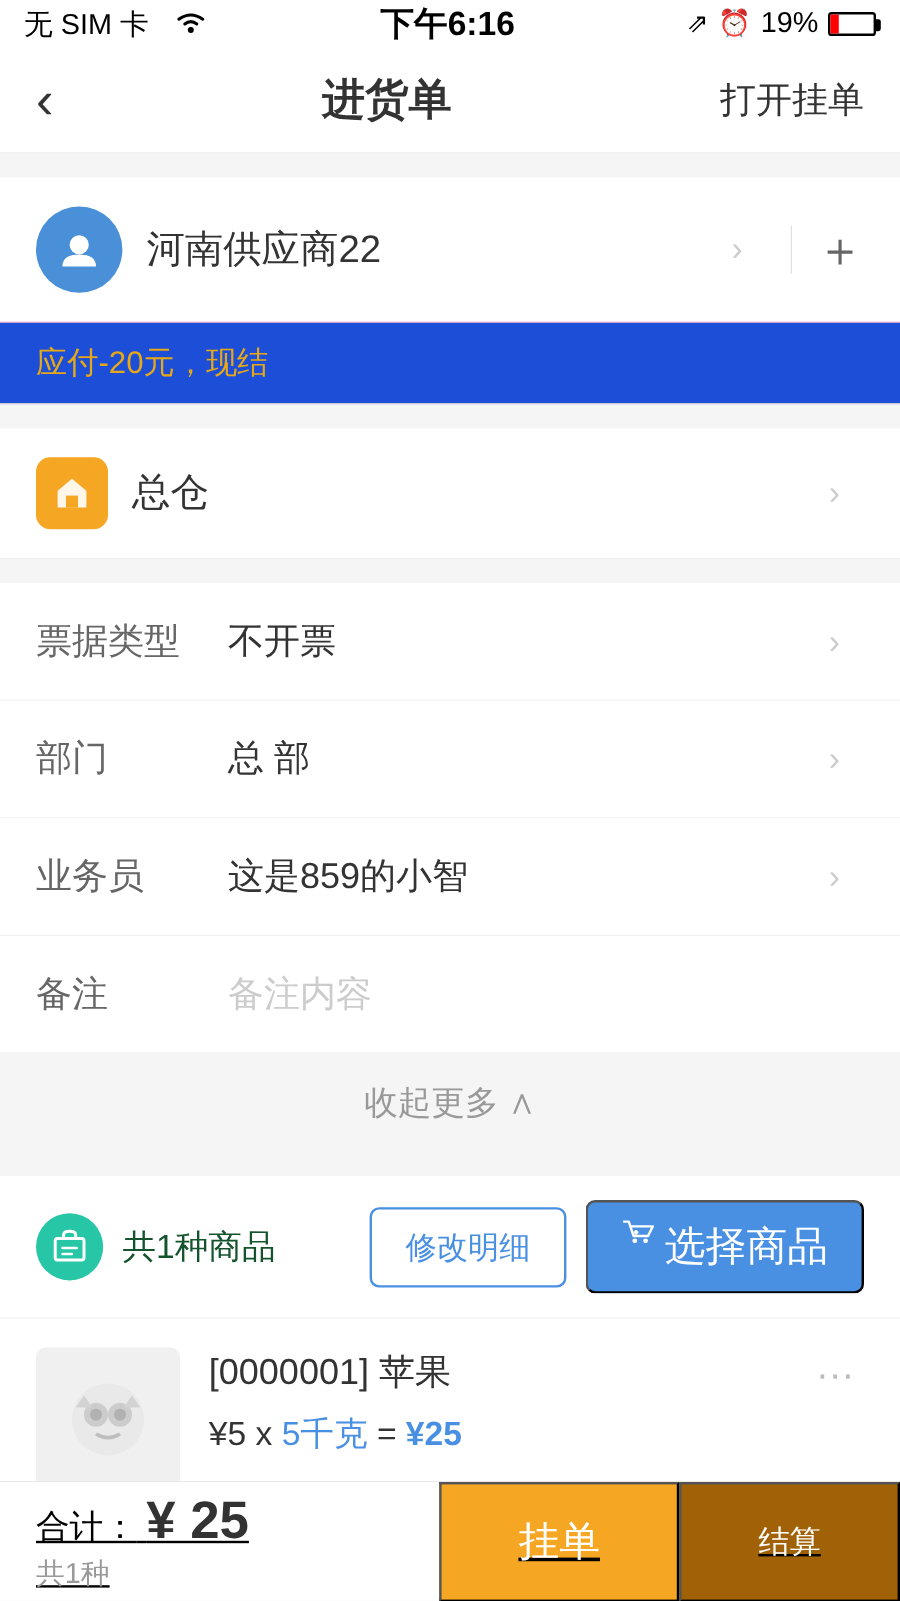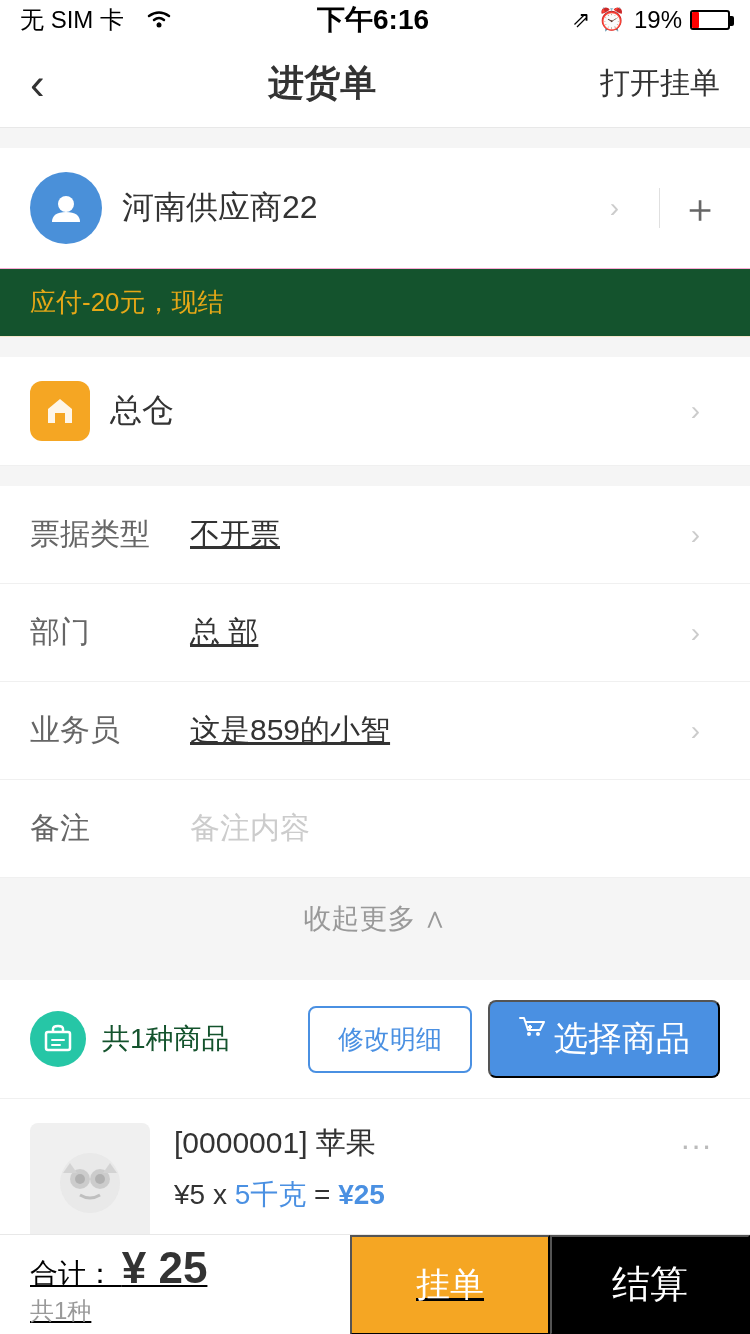--- a/index.html
+++ b/index.html
@@ -92,21 +92,21 @@
     }
     .plus-btn {
       font-size: 40px; color: #666; margin-left: 10px;
     }
     .plus-divider {
       width: 1px; height: 40px; background: #e0e0e0; margin: 0 10px 0 20px;
     }
 
     
     .notice-bar {
-      background: #14532d;
+      background: #1d4ed8;
       padding: 16px 30px;
       font-size: 26px;
       color: #e6a817;
       border-bottom: 1px solid #f5e8cc;
     }
 
     
     .form-row {
       display: flex;
       align-items: center;
@@ -118,21 +118,20 @@
     .form-label {
       font-size: 30px;
       color: #666;
       min-width: 140px;
     }
     .form-value {
       flex: 1;
       font-size: 30px;
       color: #333;
       padding-left: 20px;
-      text-decoration: underline;
     }
     .form-placeholder {
       flex: 1;
       font-size: 30px;
       color: #ccc;
       padding-left: 20px;
     }
 
     
     .warehouse-row {
@@ -242,24 +241,24 @@
     .total-count {
       font-size: 24px; color: #999; margin-top: 2px;
     }
     .btn-hold {
       width: 200px; height: 100px;
       background: #f5a623; color: #fff;
       display: flex; align-items: center; justify-content: center;
       font-size: 34px; font-weight: 500;
     }
     .btn-checkout {
-      width: 200px; height: 100px;
-      background: #000000; color: #fff;
-      display: flex; align-items: center; justify-content: center;
-      font-size: 38px; font-weight: 500;
+      width: 184px; height: 100px;
+      background: #a16207; color: #fff;
+      display: flex; align-items: center; justify-content: center;
+      font-size: 26px; font-weight: 500;
     }
   </style>
 </head>
 <body>
 
 <div class="status-bar">
   <div class="status-left">
     <span>无 SIM 卡</span>
     <span>
       <svg width="30" height="22" viewBox="0 0 30 22">

